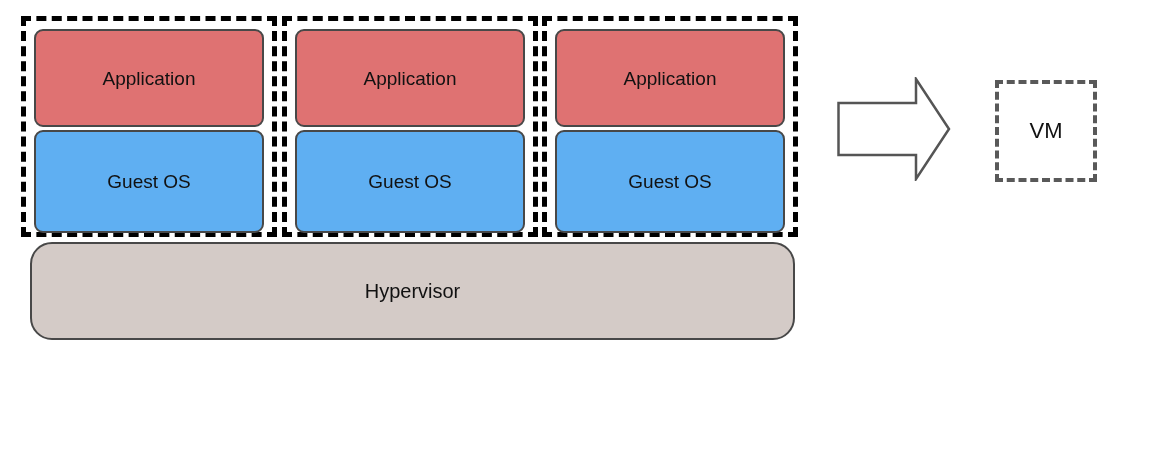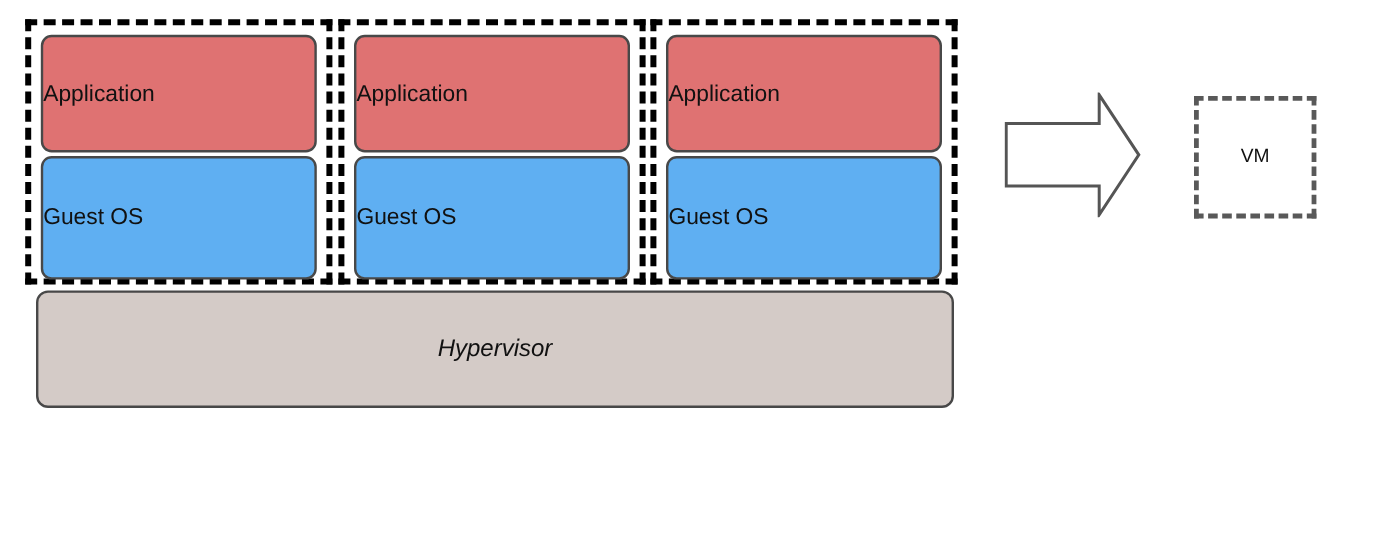--- a/index.html
+++ b/index.html
@@ -9,39 +9,39 @@
     overflow:hidden;
   }
   .vm-group{
     position:absolute;top:16px;width:256px;height:221px;box-sizing:border-box;
     border:5px dashed var(--color-group_dash,#000000);
   }
   .g1{left:21px}.g2{left:282px}.g3{left:542px}
   .box{
     position:absolute;left:8px;right:8px;box-sizing:border-box;
     border:2px solid var(--color-box_border,#484848);border-radius:9px;
-    display:flex;align-items:center;justify-content:flex-start;
+    display:flex;align-items:center;justify-content:center;
     font-size:19px;line-height:1;
   }
   .app{top:8px;height:98px;background:var(--color-application,#DF7272);}
   .gos{top:109px;height:103px;background:var(--color-guest_os,#5FAFF2);}
   .layer{
     position:absolute;left:30px;width:765px;box-sizing:border-box;
-    border:2px solid var(--color-box_border,#484848);border-radius:10px;
+    border:2px solid var(--color-box_border,#484848);border-radius:22px;
     display:flex;align-items:center;justify-content:center;
-    font-size:20px;line-height:1;font-style:italic;
+    font-size:20px;line-height:1;
   }
   .hypervisor{top:242px;height:98px;background:var(--color-hypervisor,#D4CBC7);}
   .host{top:344px;height:96px;background:var(--color-host,#A6D67E);}
   .arrow{position:absolute;left:837px;top:77px;width:114px;height:104px;}
   .vm-box{
     position:absolute;left:995px;top:80px;width:102px;height:102px;box-sizing:border-box;
     border:4px dashed var(--color-vm_dash,#595959);
     display:flex;align-items:center;justify-content:center;
-    font-size:16px;line-height:1;
+    font-size:22px;line-height:1;
   }
 </style>
 </head>
 <body>
 
 <div class="stage">
 
   <div class="vm-group g1">
     <div class="box app">
       <span>Application</span>

